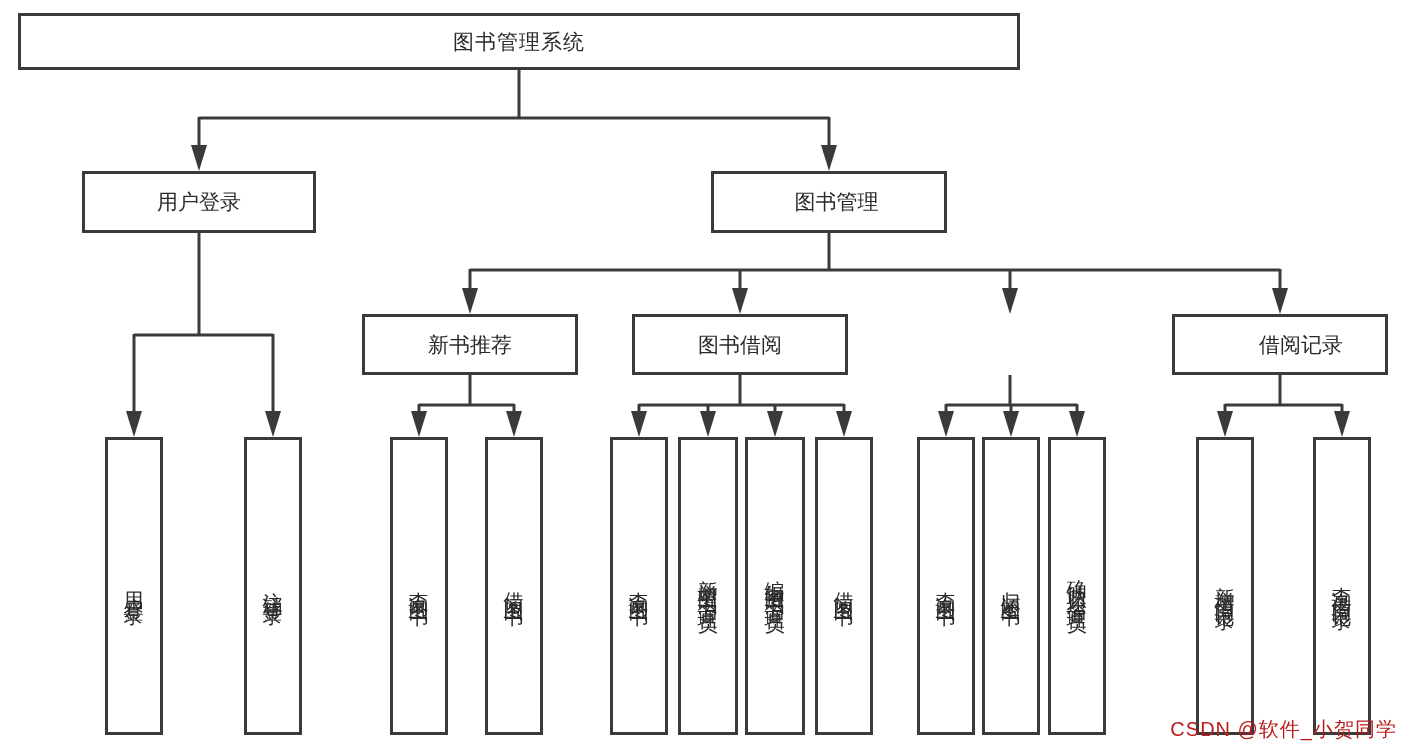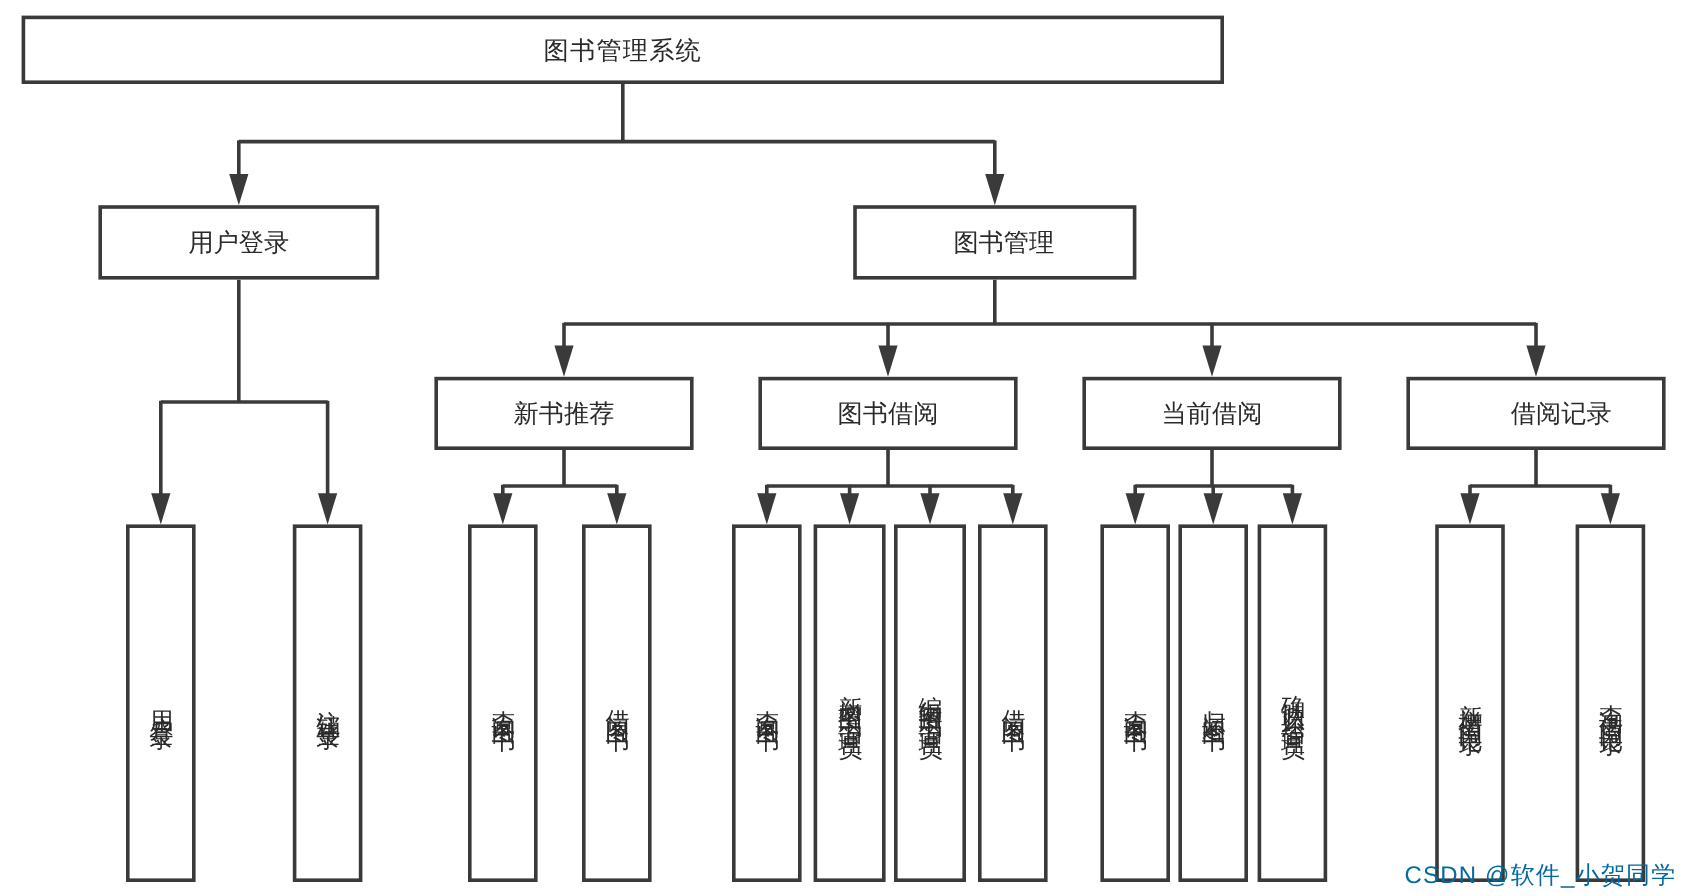--- a/index.html
+++ b/index.html
@@ -30,21 +30,21 @@
     font-size: 20px;
     letter-spacing: 5px;
     line-height: 1;
     white-space: nowrap;
   }
   .watermark {
     position: absolute;
     top: 716px;
     right: 8px;
     font-size: 20px;
-    color: #0369a1;
+    color: #b91c1c;
     letter-spacing: 1px;
     white-space: nowrap;
   }
 </style>
 </head>
 <body>
 
 <div class="canvas">
 
   <svg class="wires" viewBox="0 0 1405 747" fill="none" stroke="#3a3a3a" stroke-width="3">
@@ -133,23 +133,20 @@
   <div class="box" style="left:711px; top:171px; width:236px; height:62px;padding-left:15px;">
     <span class="hlbl">图书管理</span>
   </div>
 
   <div class="box" style="left:632px; top:314px; width:216px; height:61px;">
     <span class="hlbl">图书借阅</span>
   </div>
   <div class="box" style="left:362px; top:314px; width:216px; height:61px;">
     <span class="hlbl">新书推荐</span>
   </div>
-  <div class="box" style="left:902px; top:314px; width:216px; height:61px;">
-    <span class="hlbl">当前借阅</span>
-  </div>
   <div class="box" style="left:1172px; top:314px; width:216px; height:61px;padding-left:42px;">
     <span class="hlbl">借阅记录</span>
   </div>
 
   <div class="box" style="left:105px; top:437px; width:58px; height:298px;">
     <span class="vlbl">用户登录</span>
   </div>
   <div class="box" style="left:244px; top:437px; width:58px; height:298px;">
     <span class="vlbl">注销登录</span>
   </div>

